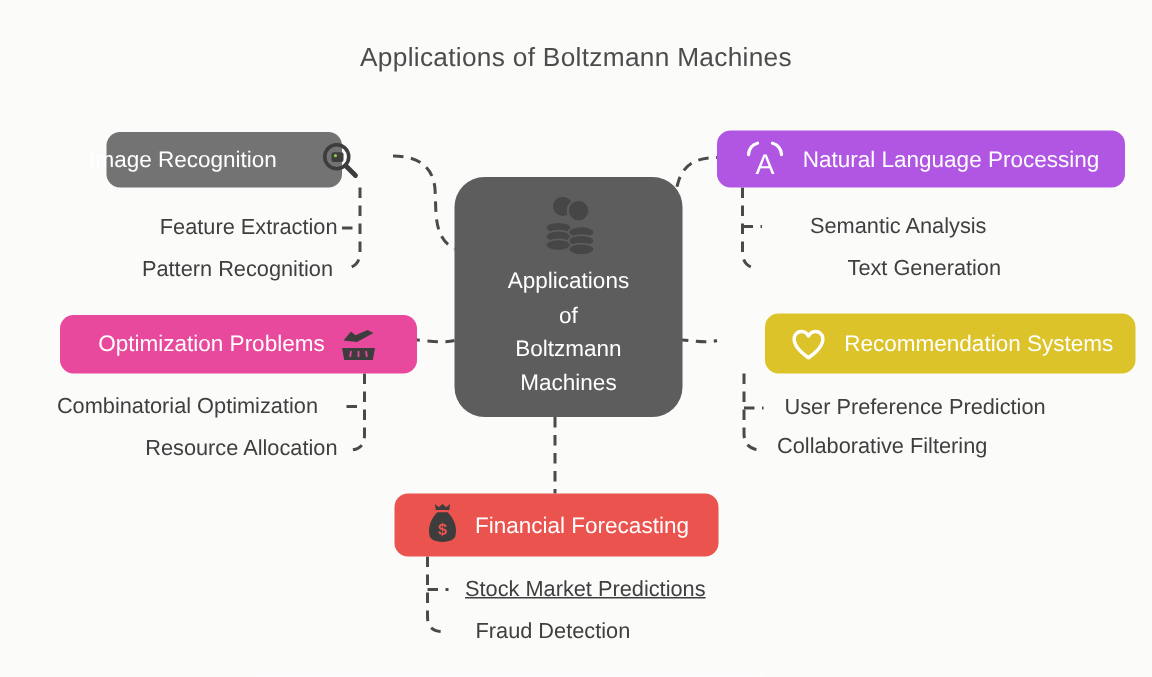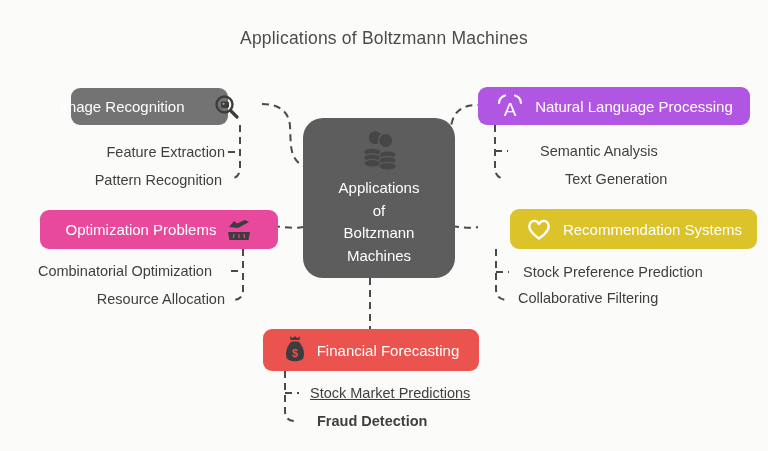--- a/index.html
+++ b/index.html
@@ -132,29 +132,29 @@
   <div class="child" style="left:517px;top:171px;margin-left:48px;">Text Generation</div>
 
   <div class="node node-yellow">
     <span class="icon">
       <svg width="28" height="26" viewBox="0 0 28 26">
         <path d="M14,22.5 C6,17 3,11.5 5,7.5 C7,4 12,4 14,8 C16,4 21,4 23,7.5 C25,11.5 22,17 14,22.5 Z" fill="none" stroke="#ffffff" stroke-width="2.3" stroke-linejoin="round"></path>
       </svg>
     </span>
     <span class="lbl">Recommendation Systems</span>
   </div>
-  <div class="child" style="left:523px;top:264px;">Stock Preference Prediction</div>
+  <div class="child" style="left:523px;top:264px;">User Preference Prediction</div>
   <div class="child" style="left:518px;top:290px;">Collaborative Filtering</div>
 
   <div class="node node-red">
     <span class="icon">
       <svg width="24" height="30" viewBox="0 0 24 30" fill="#3d3d3d">
         <path d="M7,1 L9.5,3.2 L12,1 L14.5,3.2 L17,1 L16.5,5 L7.5,5 Z"></path>
         <path d="M8.5,6.5 C4,11 2,17 3.5,22.5 C5,27.5 19,27.5 20.5,22.5 C22,17 20,11 15.5,6.5 Z"></path>
         <text x="12" y="21.5" text-anchor="middle" font-size="11" font-weight="bold" fill="#ea534e" font-family="Liberation Sans, sans-serif">$</text>
       </svg>
     </span>
     <span class="lbl">Financial Forecasting</span>
   </div>
   <div class="child" style="left:310px;top:385px;text-decoration:underline;">Stock Market Predictions</div>
-  <div class="child" style="left:317px;top:413px;font-weight:bold;">Fraud Detection</div>
+  <div class="child" style="left:317px;top:413px;">Fraud Detection</div>
 
 </div>
 
 </body></html>

